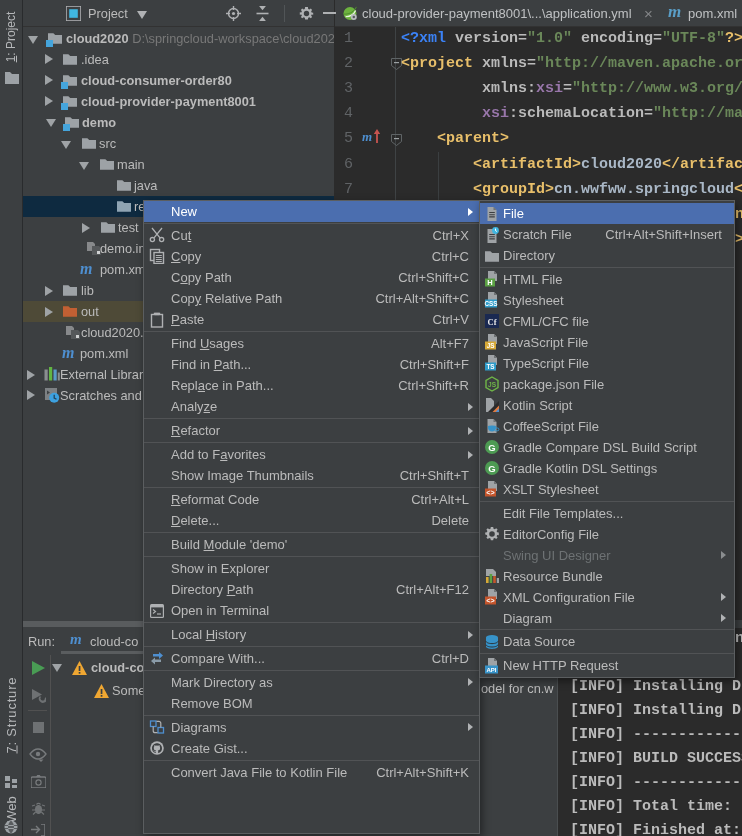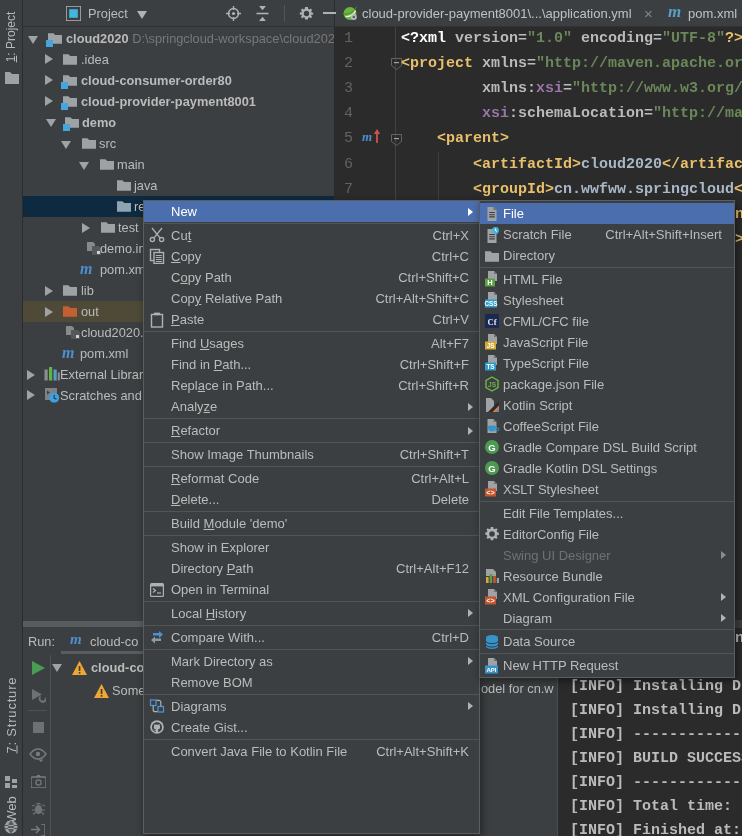--- a/index.html
+++ b/index.html
@@ -241,21 +241,21 @@
         <path d="M4 1l3.2 5H4.9v9H3.1V6H.8z" fill="#c75450"></path>
       </svg>
     <svg class="abs" style="left:56px;top:31px;" width="11" height="12" viewBox="0 0 11 12">
         <path d="M.5 .5h10v7l-5 4-5-4z" fill="none" stroke="#5f6466" stroke-width="1"></path>
         <rect x="3" y="4" width="5" height="1.2" fill="#9ca1a3"></rect>
       </svg>
     <svg class="abs" style="left:56px;top:107px;" width="11" height="12" viewBox="0 0 11 12">
         <path d="M.5 .5h10v7l-5 4-5-4z" fill="none" stroke="#5f6466" stroke-width="1"></path>
         <rect x="3" y="4" width="5" height="1.2" fill="#9ca1a3"></rect>
       </svg>
-    <div class="abs mono cb" style="left:66px;top:-1.5px;"><span style="color:#ffffff">&lt;?xml</span><span style="color:#bababa"> version=</span><span style="color:#6a8759">"1.0"</span><span style="color:#bababa"> encoding=</span><span style="color:#6a8759">"UTF-8"</span><span style="color:#e8bf6a">?&gt;</span></div>
+    <div class="abs mono cb" style="left:66px;top:-1.5px;"><span style="color:#3b82f6">&lt;?xml</span><span style="color:#bababa"> version=</span><span style="color:#6a8759">"1.0"</span><span style="color:#bababa"> encoding=</span><span style="color:#6a8759">"UTF-8"</span><span style="color:#e8bf6a">?&gt;</span></div>
     <div class="abs mono cb" style="left:66px;top:23.7px;"><span style="color:#e8bf6a">&lt;project</span><span style="color:#bababa"> xmlns=</span><span style="color:#6a8759">"http://maven.apache.org/POM/4.0.0"</span></div>
     <div class="abs mono cb" style="left:66px;top:48.9px;"><span style="color:#bababa">         xmlns:</span><span style="color:#9876aa">xsi</span><span style="color:#bababa">=</span><span style="color:#6a8759">"http://www.w3.org/2001/XMLSchema-instance"</span></div>
     <div class="abs mono cb" style="left:66px;top:74.1px;"><span style="color:#9876aa">         xsi</span><span style="color:#bababa">:schemaLocation=</span><span style="color:#6a8759">"http://maven.apache.org/POM/4.0.0 http://maven.apache.org/xsd/maven-4.0.0.xsd"</span></div>
     <div class="abs mono cb" style="left:66px;top:99.3px;"><span style="color:#e8bf6a">    &lt;parent&gt;</span></div>
     <div class="abs mono cb" style="left:66px;top:124.5px;"><span style="color:#e8bf6a">        &lt;artifactId&gt;</span><span style="color:#a9b7c6">cloud2020</span><span style="color:#e8bf6a">&lt;/artifactId&gt;</span></div>
     <div class="abs mono cb" style="left:66px;top:149.7px;"><span style="color:#e8bf6a">        &lt;groupId&gt;</span><span style="color:#a9b7c6">cn.wwfww.springcloud</span><span style="color:#e8bf6a">&lt;/groupId&gt;</span></div>
     <div class="abs mono cb" style="left:400px;top:174.9px;color:#e8bf6a;">n</div>
     <div class="abs mono cb" style="left:400px;top:200.1px;color:#e8bf6a;">&gt;</div>
   </div>
 
@@ -380,20 +380,24 @@
         <span class="lbl">Analy<u>z</u>e</span>
         <span class="marr"></span>
       </div>
     <div class="msep"></div>
     <div class="mrow">
         <span class="lbl"><u>R</u>efactor</span>
         <span class="marr"></span>
       </div>
     <div class="msep"></div>
     <div class="mrow">
+        <span class="lbl">Add to F<u>a</u>vorites</span>
+        <span class="marr"></span>
+      </div>
+    <div class="mrow">
         <span class="lbl">Show Image Thumbnails</span>
         <span class="sc">Ctrl+Shift+T</span>
       </div>
     <div class="msep"></div>
     <div class="mrow">
         <span class="lbl"><u>R</u>eformat Code</span>
         <span class="sc">Ctrl+Alt+L</span>
       </div>
     <div class="mrow">
         <span class="lbl"><u>D</u>elete...</span>

